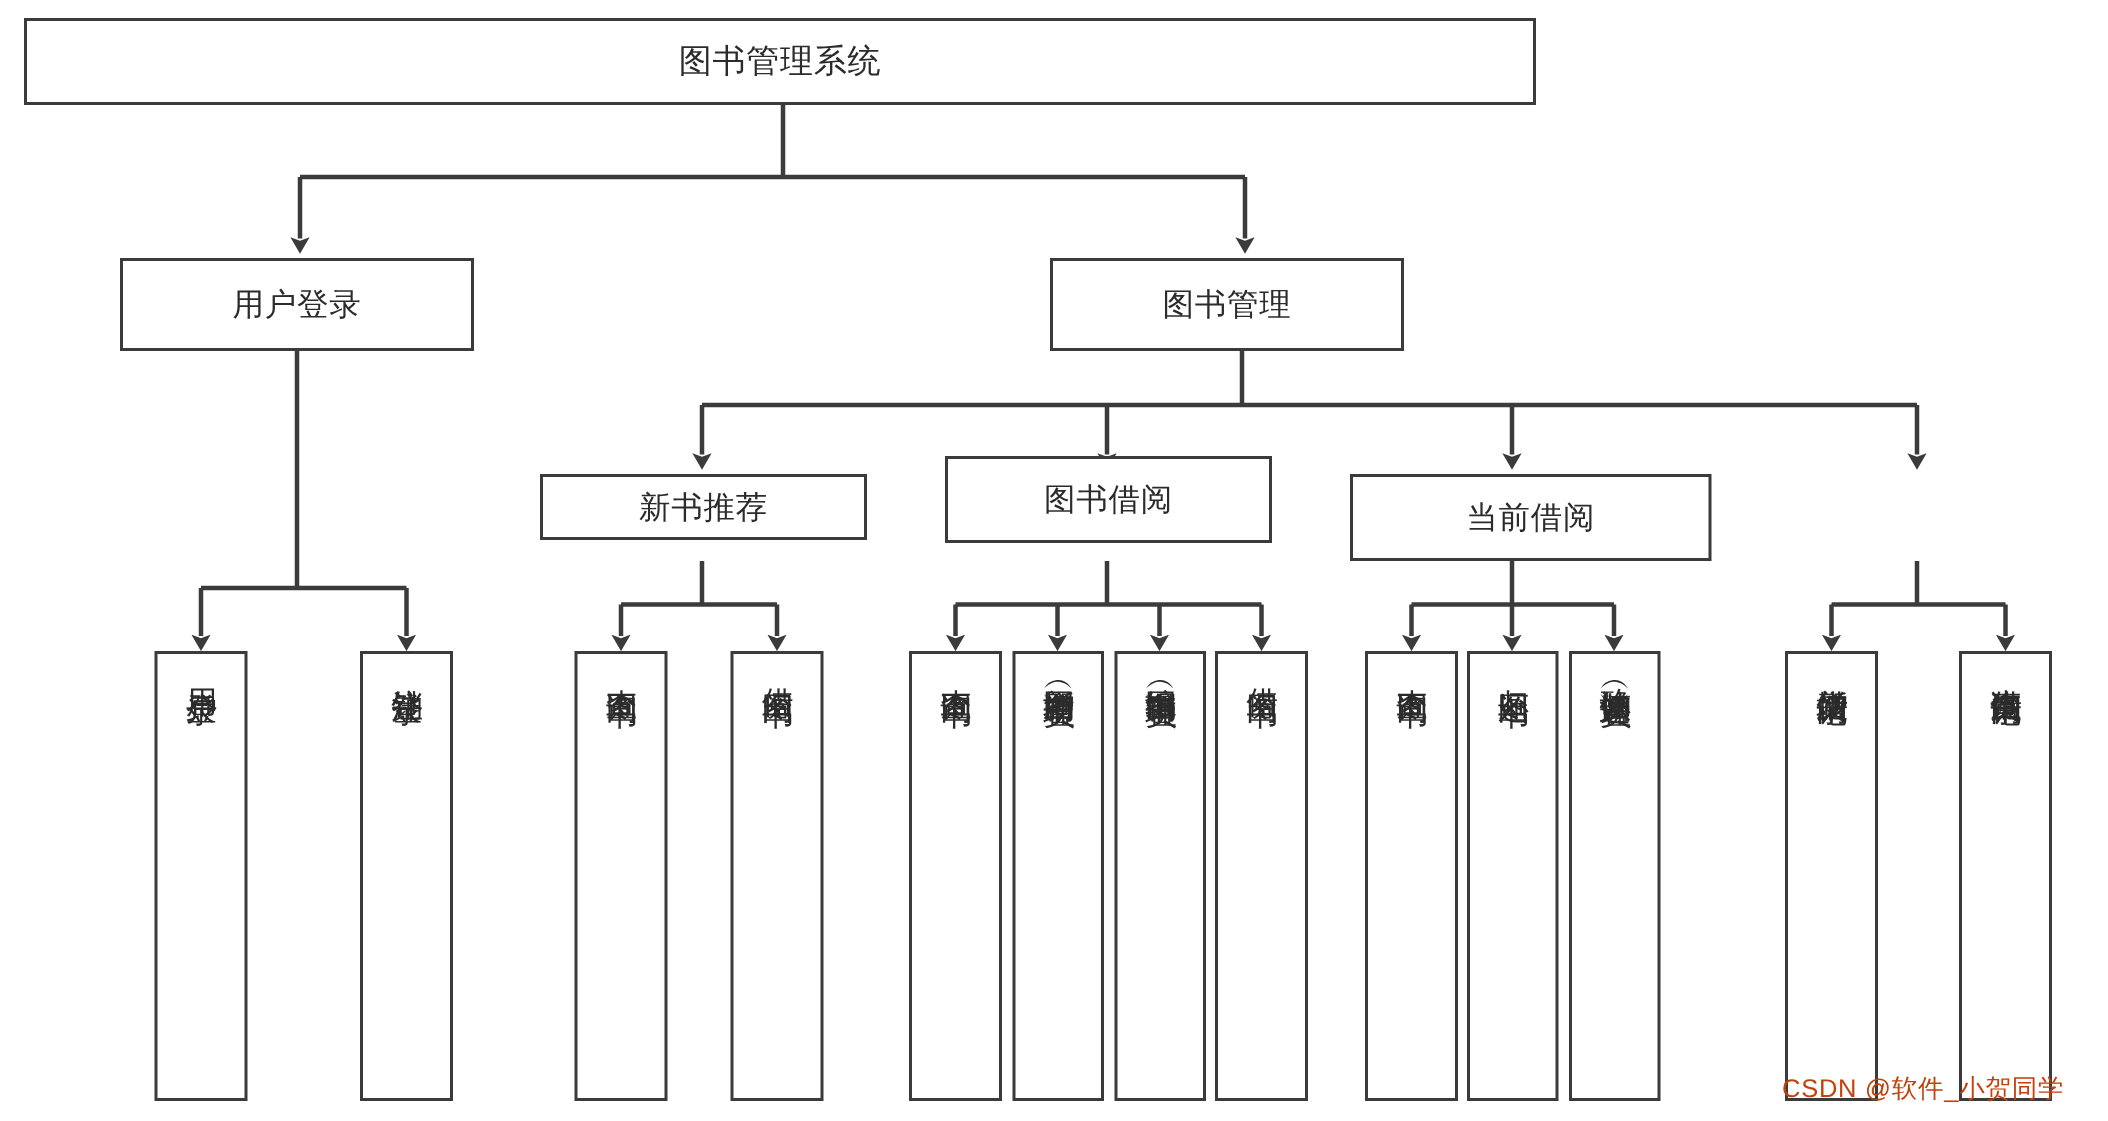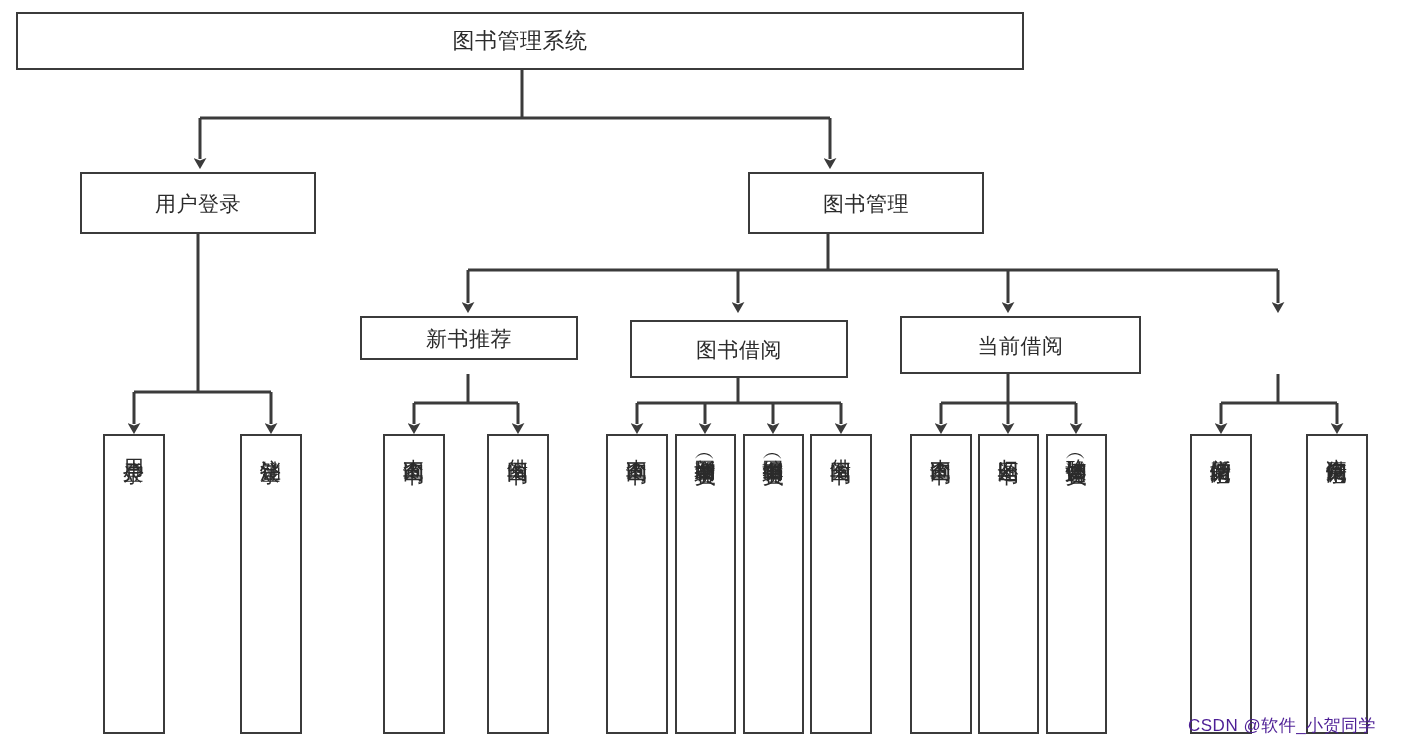--- a/index.html
+++ b/index.html
@@ -58,21 +58,21 @@
     letter-spacing: 1px;
   }
   .node.root .label {
     font-size: 22px;
   }
   #watermark {
     position: absolute;
     left: 1188px;
     top: 714px;
     font-size: 17px;
-    color: #4c1d95;
+    color: #c2410c;
     letter-spacing: 0.5px;
     white-space: nowrap;
     pointer-events: none;
   }
 </style>
 </head>
 <body>
 
 <div id="canvas">
 
@@ -126,28 +126,28 @@
     </g>
   </svg>
 
   <div class="node horiz root" style="left:16px; top:12px; width:1008px; height:58px;">
     <span class="label">图书管理系统</span>
   </div>
 
   <div class="node horiz" style="left:80px; top:172px; width:236px; height:62px;">
     <span class="label">用户登录</span>
   </div>
-  <div class="node horiz" style="left:748px; top:172px; width:236px; height:62px;">
+  <div class="node horiz" style="left:700px; top:172px; width:236px; height:62px;">
     <span class="label">图书管理</span>
   </div>
 
   <div class="node horiz" style="left:360px; top:316px; width:218px; height:44px;">
     <span class="label">新书推荐</span>
   </div>
-  <div class="node horiz" style="left:630px; top:320px; width:218px; height:58px;">
+  <div class="node horiz" style="left:630px; top:304px; width:218px; height:58px;">
     <span class="label">图书借阅</span>
   </div>
   <div class="node horiz" style="left:900px; top:316px; width:241px; height:58px;">
     <span class="label">当前借阅</span>
   </div>
 
   <div class="node vert" style="left:103px; top:434px; width:62px; height:300px;">
     <span class="label">用户登录</span>
   </div>
   <div class="node vert" style="left:240px; top:434px; width:62px; height:300px;">

